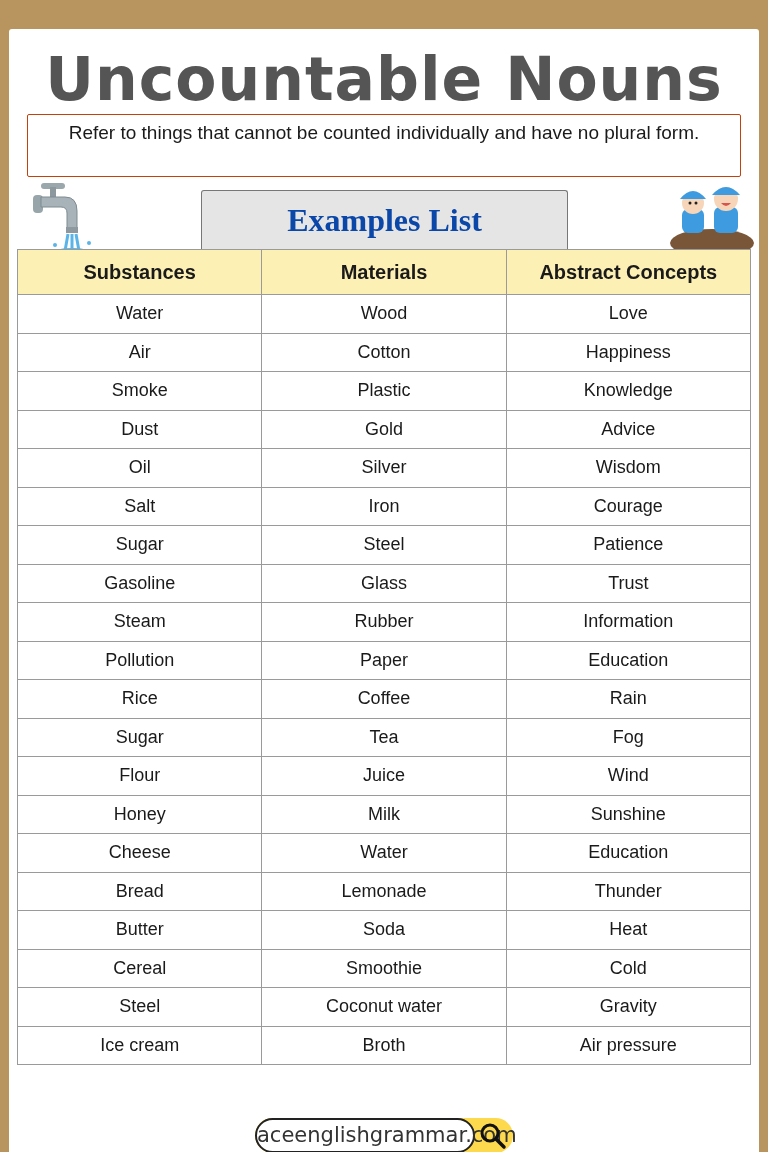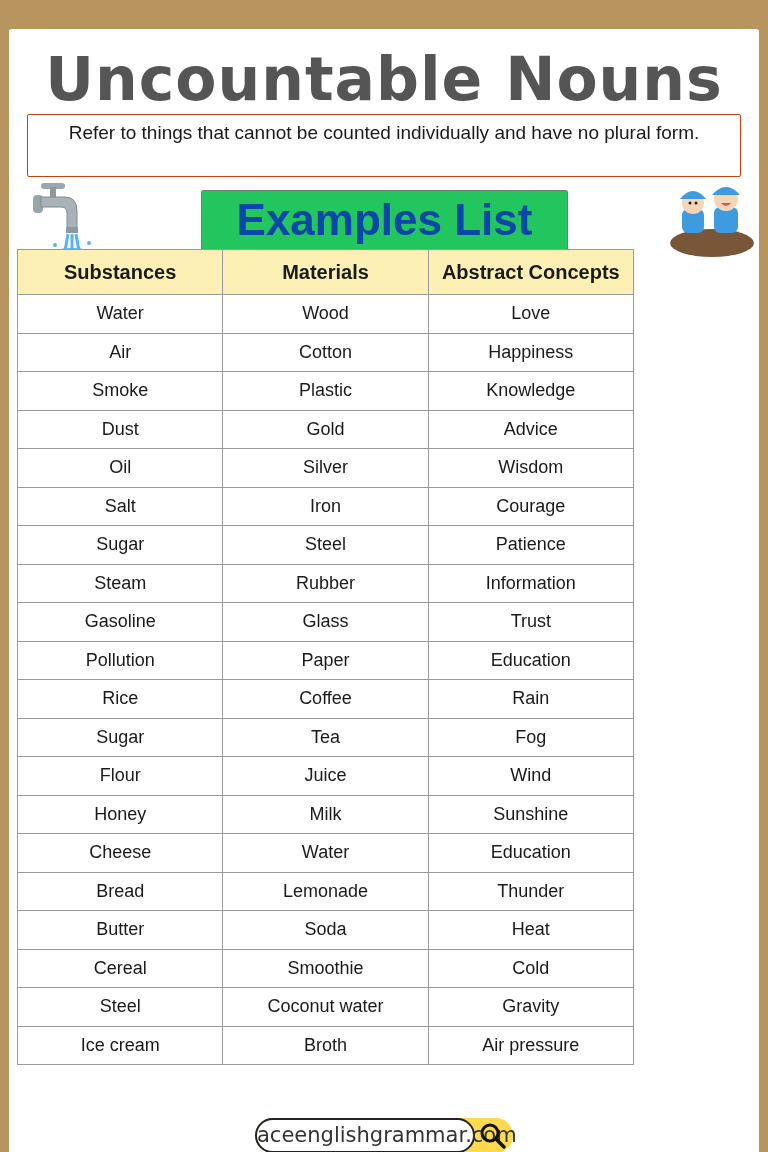--- a/index.html
+++ b/index.html
@@ -37,38 +37,38 @@
       text-align: center;
       font-size: 19px;
       line-height: 27px;
       color: #1a1a1a;
       padding: 4px 20px 0 20px;
     }
     .examples-banner {
       position: absolute;
       left: 192px; top: 161px;
       width: 367px; height: 62px;
-      background: #22c55e;
+      background: #e5e5e5;
       border: 1px solid #777;
       border-bottom: none;
       border-radius: 3px 3px 0 0;
       text-align: center;
-      font-family: Liberation Sans, sans-serif;
+      font-family: Liberation Serif, serif;
       font-weight: bold;
-      font-size: 44px;
+      font-size: 32px;
       color: #0a47a8;
       line-height: 58px;
     }
     .faucet { position: absolute; left: 16px; top: 150px; width: 80px; height: 80px; }
     .kids { position: absolute; left: 655px; top: 150px; width: 95px; height: 80px; }
 
     .grid {
       position: absolute;
       left: 8px; top: 220px;
-      width: 617px;
+      width: 734px;
       border-collapse: collapse;
       table-layout: fixed;
     }
     .grid td, .grid th {
       border: 1px solid #9a9a9a;
       text-align: center;
       color: #1a1a1a;
       font-size: 18px;
       height: 38.5px;
       font-weight: normal;
@@ -177,28 +177,28 @@
           <td>Salt</td>
           <td>Iron</td>
           <td>Courage</td>
         </tr>
       <tr>
           <td>Sugar</td>
           <td>Steel</td>
           <td>Patience</td>
         </tr>
       <tr>
+          <td>Gasoline</td>
+          <td>Glass</td>
+          <td>Trust</td>
+        </tr>
+      <tr>
           <td>Steam</td>
           <td>Rubber</td>
           <td>Information</td>
-        </tr>
-      <tr>
-          <td>Gasoline</td>
-          <td>Glass</td>
-          <td>Trust</td>
         </tr>
       <tr>
           <td>Pollution</td>
           <td>Paper</td>
           <td>Education</td>
         </tr>
 
       <tr>
           <td>Rice</td>
           <td>Coffee</td>

